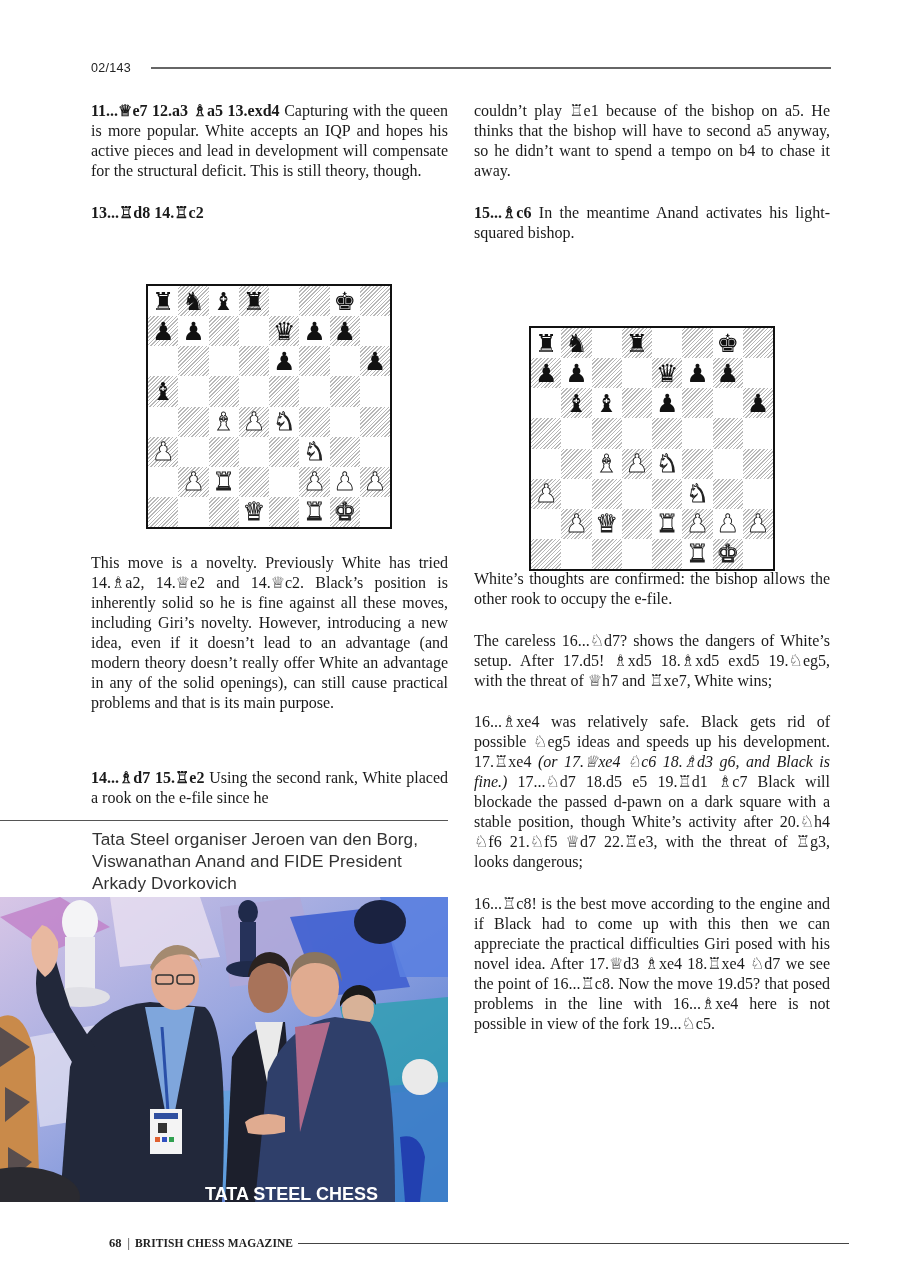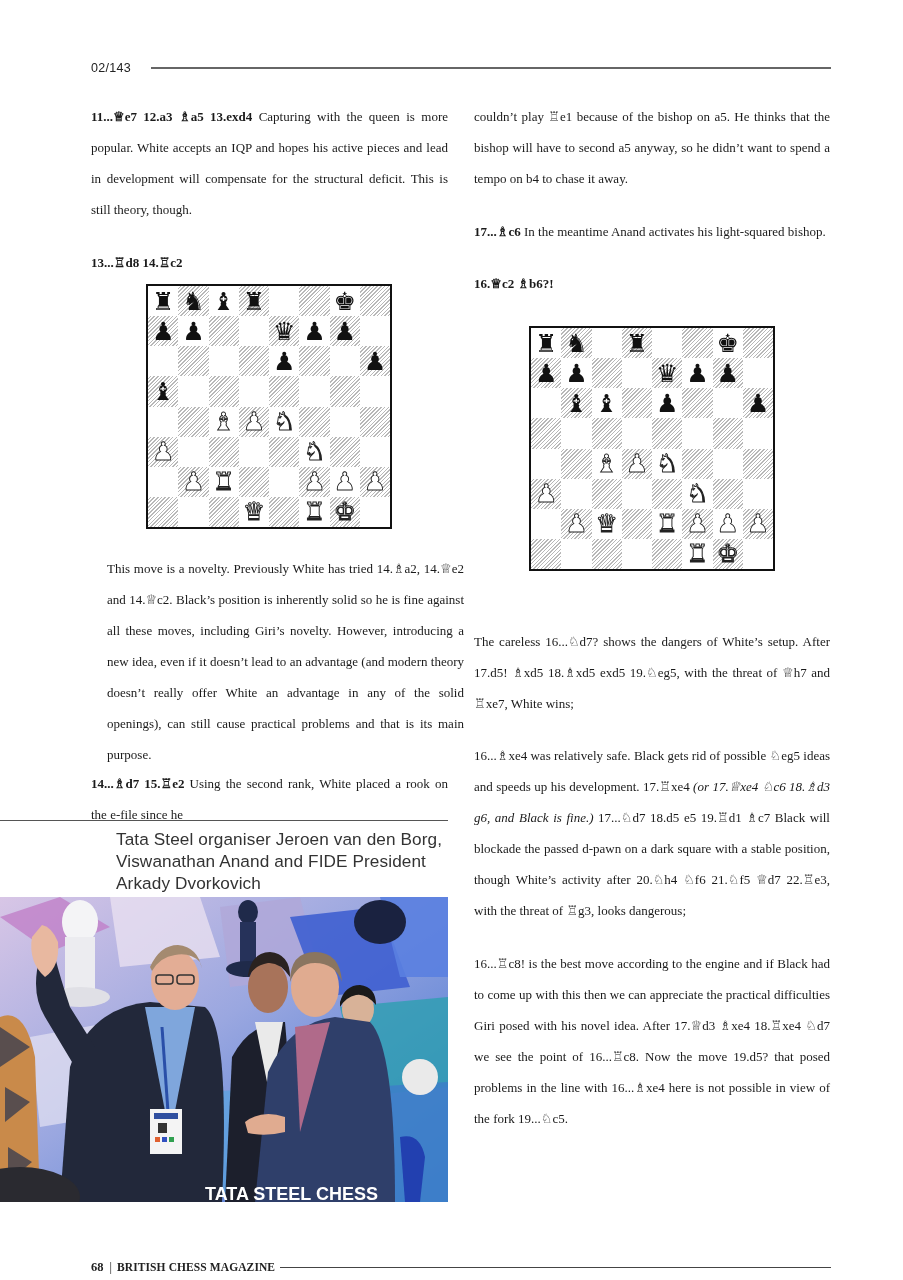--- a/index.html
+++ b/index.html
@@ -4,40 +4,40 @@
 <style>
   html, body { margin:0; padding:0; background:#fff; }
   body { width:903px; height:1280px; position:relative; overflow:hidden; color:#1a1a1a; }
   .serif { font-family: "Liberation Serif", "DejaVu Serif", serif; }
   .sans { font-family: "Liberation Sans", "DejaVu Sans", sans-serif; }
 
   .header { position:absolute; left:91px; top:58px; width:740px; height:20px; display:flex; align-items:center;gap:10px; }
   .header .pg { font-size:12.5px; color:#222; letter-spacing:0.3px; margin-right:10px; }
   .header .rule { flex:1; height:1.5px; background:#666; }
 
-  .footer { position:absolute; left:91px; top:1234px; width:740px; height:18px; display:flex; align-items:center;margin-top:24px; }
+  .footer { position:absolute; left:109px; top:1234px; width:740px; height:18px; display:flex; align-items:center; }
   .footer .num { font-size:12.5px; font-weight:bold; color:#222; }
   .footer .sep { font-size:12.5px; margin:0 5px 0 6px; color:#222; }
   .footer .mag { font-size:11.5px; font-weight:bold; color:#222; letter-spacing:0.1px;text-align:right; }
   .footer .rule { flex:1; height:1px; background:#444; margin-left:5px; }
 
-  .col { position:absolute; font-size:13px; line-height:31px; text-align:justify; }
+  .col { position:absolute; font-size:16px; line-height:20px; text-align:justify; }
   .col p { margin:0; }
   .col b { font-weight:bold; }
   .col i { font-style:italic; }
 
   #colL1 { left:91px; top:101px; width:357px; }
-  #colL2 { left:107px; top:553px; width:357px; }
+  #colL2 { left:91px; top:553px; width:357px; }
   #colL3 { left:91px; top:768px; width:357px; }
   #colR  { left:474px; top:101px; width:356px; }
 
   .gap { height:21.6px; }
 
   .hr-left { position:absolute; left:0; top:820px; width:448px; height:1px; background:#555; }
-  .caption { position:absolute; left:92px; top:828px; width:356px; font-size:17.2px; line-height:22px; color:#333; letter-spacing:0.1px;margin-left:24px; }
+  .caption { position:absolute; left:92px; top:828px; width:356px; font-size:17.2px; line-height:22px; color:#333; letter-spacing:0.1px; }
 
   
   .board { position:absolute; border:2px solid #111; display:grid; grid-template-columns:repeat(8, 1fr); grid-template-rows:repeat(8, 1fr); box-sizing:border-box; }
   #board1 { left:146px; top:284px; width:246px; height:245px; }
   #board2 { left:529px; top:326px; width:246px; height:245px; }
   .sq { position:relative; display:flex; align-items:center; justify-content:center; font-size:25px; line-height:1; font-family:"DejaVu Sans", sans-serif; }
   .sq.dark { background: repeating-linear-gradient(135deg, #ffffff 0px, #ffffff 1.6px, #b8b8b8 1.6px, #b8b8b8 2.6px); }
   .sq.light { background:#fff; }
   .sq .pc { position:relative; z-index:1; }
   .sq .pc.w { color:#fff; -webkit-text-stroke:0.9px #222; text-shadow:0 0 0 #222; }
@@ -256,24 +256,24 @@
     <path d="M400,240 Q420,235 425,260 L420,305 L405,305 Z" fill="#2240b0"></path>
 
     <ellipse cx="20" cy="300" rx="60" ry="30" fill="#2a2a30"></ellipse>
     <text x="205" y="303" font-family="Liberation Sans, sans-serif" font-size="18" font-weight="bold" fill="#ffffff">TATA STEEL CHESS</text>
   </svg>
 </div>
 
 <div id="colR" class="col serif">
   <p>couldn’t play ♖e1 because of the bishop on a5. He thinks that the bishop will have to second a5 anyway, so he didn’t want to spend a tempo on b4 to chase it away.</p>
   <div class="gap"></div>
-  <p><b>17...♗c6</b><span> In the meantime Anand activates his light-squared bishop.</span></p>
-  <div class="gap"></div>
-  <p><b>16.♕c2 ♗b6?!</b></p>
+  <p><b>15...♗c6</b><span> In the meantime Anand activates his light-squared bishop.</span></p>
+  <div class="gap"></div>
   <div style="height:305px"></div>
+  <p>White’s thoughts are confirmed: the bishop allows the other rook to occupy the e-file.</p>
   <div class="gap"></div>
   <p>The careless 16...♘d7? shows the dangers of White’s setup. After 17.d5! ♗xd5 18.♗xd5 exd5 19.♘eg5, with the threat of ♕h7 and ♖xe7, White wins;</p>
   <div class="gap"></div>
   <p><span>16...♗xe4 was relatively safe. Black gets rid of possible ♘eg5 ideas and speeds up his development. 17.♖xe4 </span><i>(or 17.♕xe4 ♘c6 18.♗d3 g6, and Black is fine.)</i><span> 17...♘d7 18.d5 e5 19.♖d1 ♗c7 Black will blockade the passed d-pawn on a dark square with a stable position, though White’s activity after 20.♘h4 ♘f6 21.♘f5 ♕d7 22.♖e3, with the threat of ♖g3, looks dangerous;</span></p>
   <div class="gap"></div>
   <p>16...♖c8! is the best move according to the engine and if Black had to come up with this then we can appreciate the practical difficulties Giri posed with his novel idea. After 17.♕d3 ♗xe4 18.♖xe4 ♘d7 we see the point of 16...♖c8. Now the move 19.d5? that posed problems in the line with 16...♗xe4 here is not possible in view of the fork 19...♘c5.</p>
 </div>
 
 <div id="board2" class="board">
     <div class="sq light">

